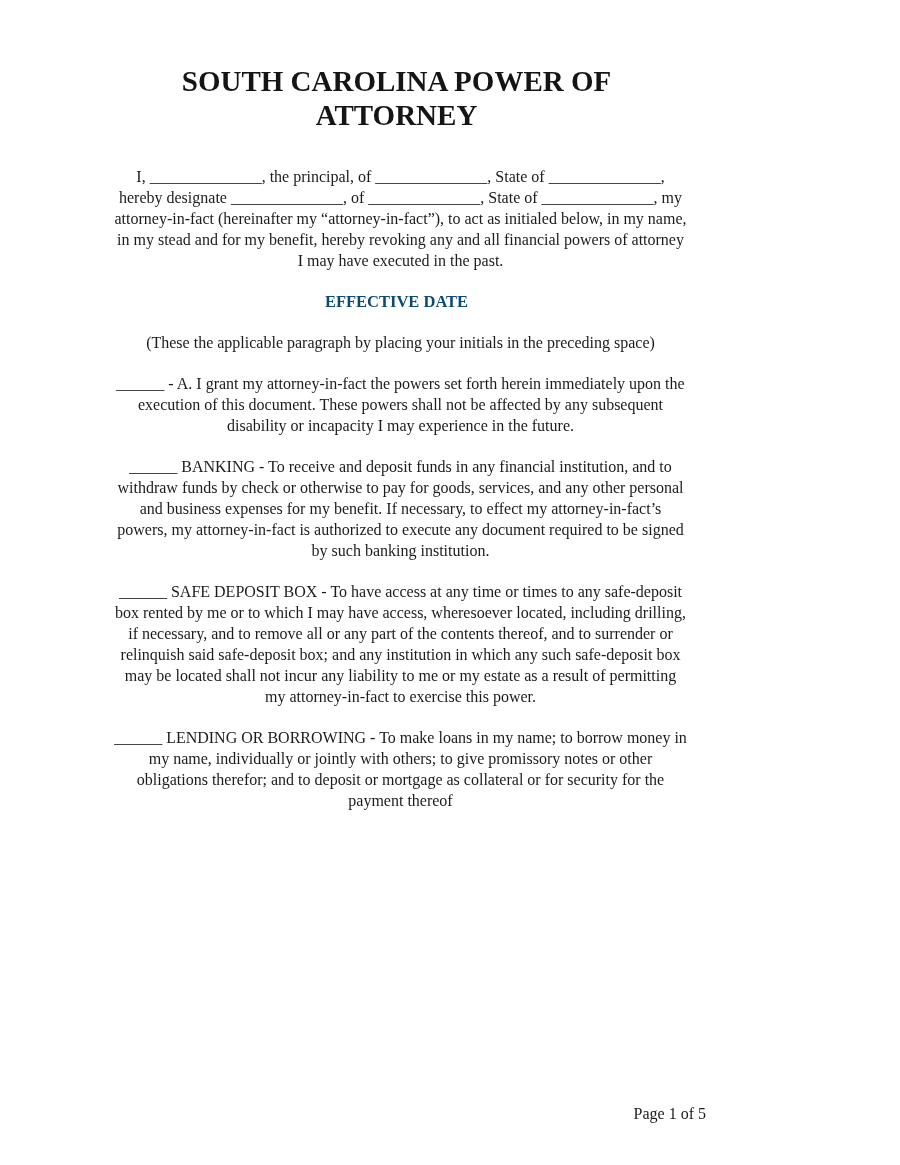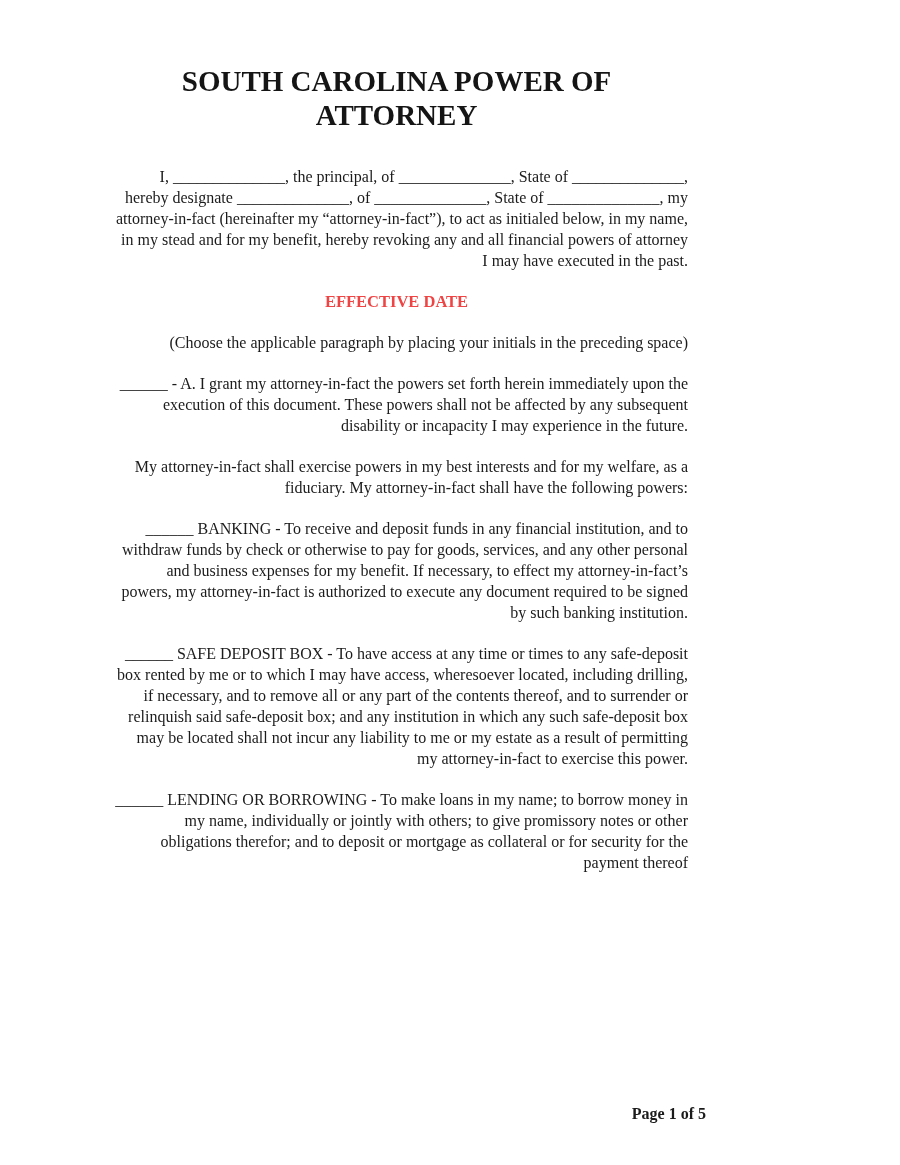--- a/index.html
+++ b/index.html
@@ -27,61 +27,59 @@
     line-height: 34px;
     font-weight: bold;
     text-align: center;
     margin: 0 0 34px 0;
     color: #151515;
   }
   .para {
     font-size: 16px;
     line-height: 21px;
     margin: 0 0 20px 8px;
-    text-align: right;
+    text-align: center;
   }
   .section-heading {
     font-size: 16.5px;
     line-height: 21px;
     font-weight: bold;
     text-align: center;
     margin: 0 0 20px 0;
-    color: #ef4444;
+    color: #0c4a6e;
   }
   .bold {
     font-weight: normal;
   }
   .page-footer {
     position: absolute;
     right: 78px;
     bottom: 41px;
     font-size: 16px;
     line-height: 20px;
-    font-weight: bold;
   }
 </style>
 </head>
 <body>
 
 <div class="page">
 
   <h1 class="doc-title">SOUTH CAROLINA POWER OF ATTORNEY</h1>
 
   <p class="para">I, ______________, the principal, of ______________, State of ______________, hereby designate ______________, of ______________, State of ______________, my attorney-in-fact (hereinafter my “attorney-in-fact”), to act as initialed below, in my name, in my stead and for my benefit, hereby revoking any and all financial powers of attorney I may have executed in the past.</p>
 
   <h2 class="section-heading">EFFECTIVE DATE</h2>
 
-  <p class="para">(Choose the applicable paragraph by placing your initials in the preceding space)</p>
+  <p class="para">(These the applicable paragraph by placing your initials in the preceding space)</p>
 
   <p class="para">______ - A. I grant my attorney-in-fact the powers set forth herein immediately upon the execution of this document. These powers shall not be affected by any subsequent disability or incapacity I may experience in the future.</p>
 
 
 
 
-  <p class="para">My attorney-in-fact shall exercise powers in my best interests and for my welfare, as a fiduciary. My attorney-in-fact shall have the following powers:</p>
 
 
   <p class="para">
     <span>______</span>
     <span class="bold">BANKING -</span>
     <span>To receive and deposit funds in any financial institution, and to withdraw funds by check or otherwise to pay for goods, services, and any other personal and business expenses for my benefit. If necessary, to effect my attorney-in-fact’s powers, my attorney-in-fact is authorized to execute any document required to be signed by such banking institution.</span>
   </p>
 
   <p class="para">
     <span>______</span>

